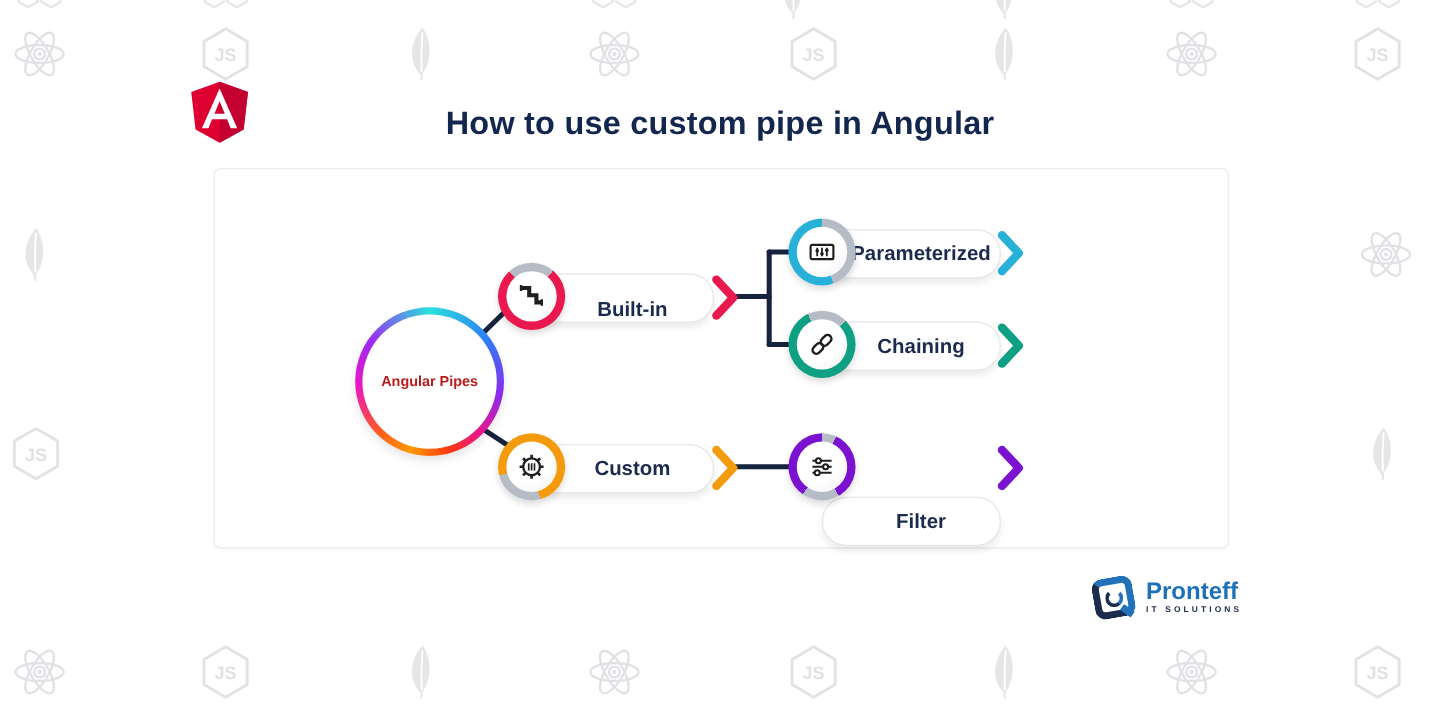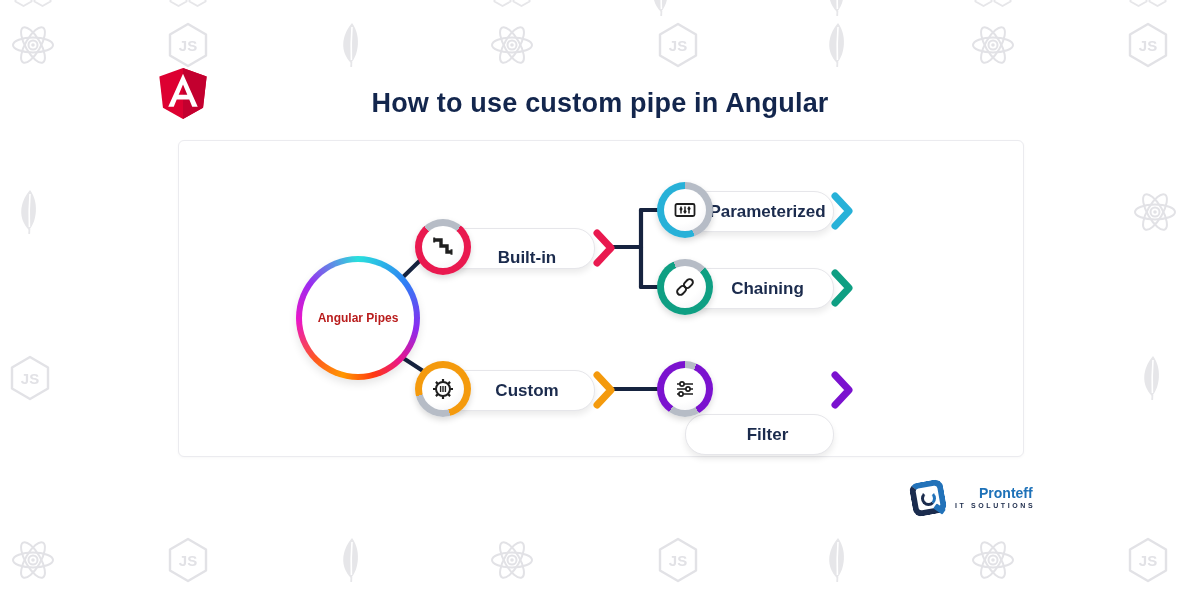--- a/index.html
+++ b/index.html
@@ -56,21 +56,21 @@
   
   .pronteff{position:absolute;left:908px;top:478px;z-index:2;display:flex;align-items:center;gap:9px;}
   .p-mark{position:relative;width:38px;height:38px;}
   .p-ring{position:absolute;left:3px;top:3px;width:22px;height:22px;border-radius:9px;
           border:6px solid #1b2c4e;border-top-color:#2272b9;border-right-color:#2272b9;
           transform:rotate(-10deg);}
   .p-tail{position:absolute;right:1px;bottom:4px;width:11px;height:6px;background:#2272b9;
           border-radius:1px;transform:rotate(35deg);}
   .p-hook{position:absolute;left:13px;top:13px;width:9px;height:9px;border-radius:50%;
           border:3px solid #1b2c4e;border-top-color:transparent;border-right-color:#2272b9;}
-  .p-name{font-size:14px;font-weight:800;color:#1d71b8;line-height:1;margin-left:24px;}
+  .p-name{font-size:20px;font-weight:800;color:#1d71b8;line-height:1;}
   .p-tag{font-size:7px;font-weight:700;letter-spacing:2.6px;color:#1b2a4a;margin-top:2px;}
 </style>
 </head>
 <body>
 
 <div class="stage">
 
   <svg width="0" height="0" style="position:absolute" aria-hidden="true">
     <defs>
       <symbol id="wm-react" viewBox="-23 -23 46 46">

